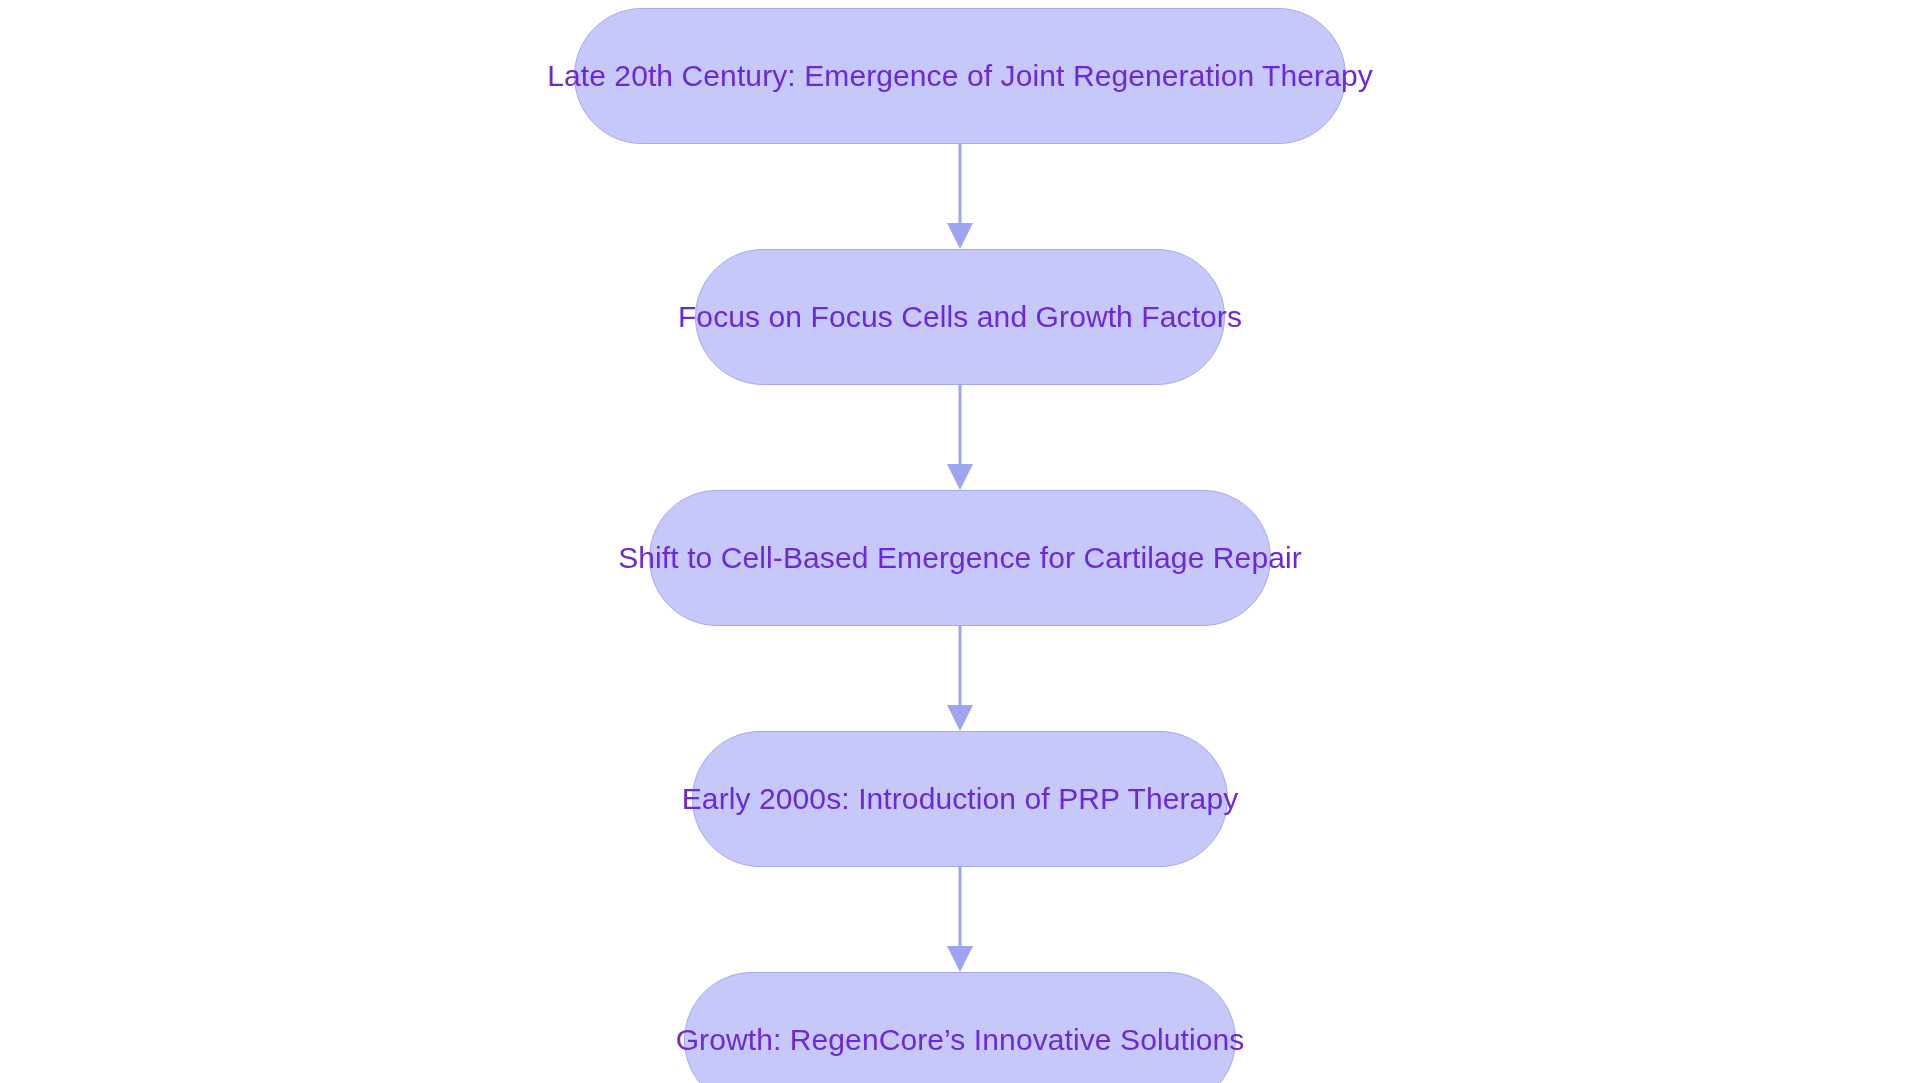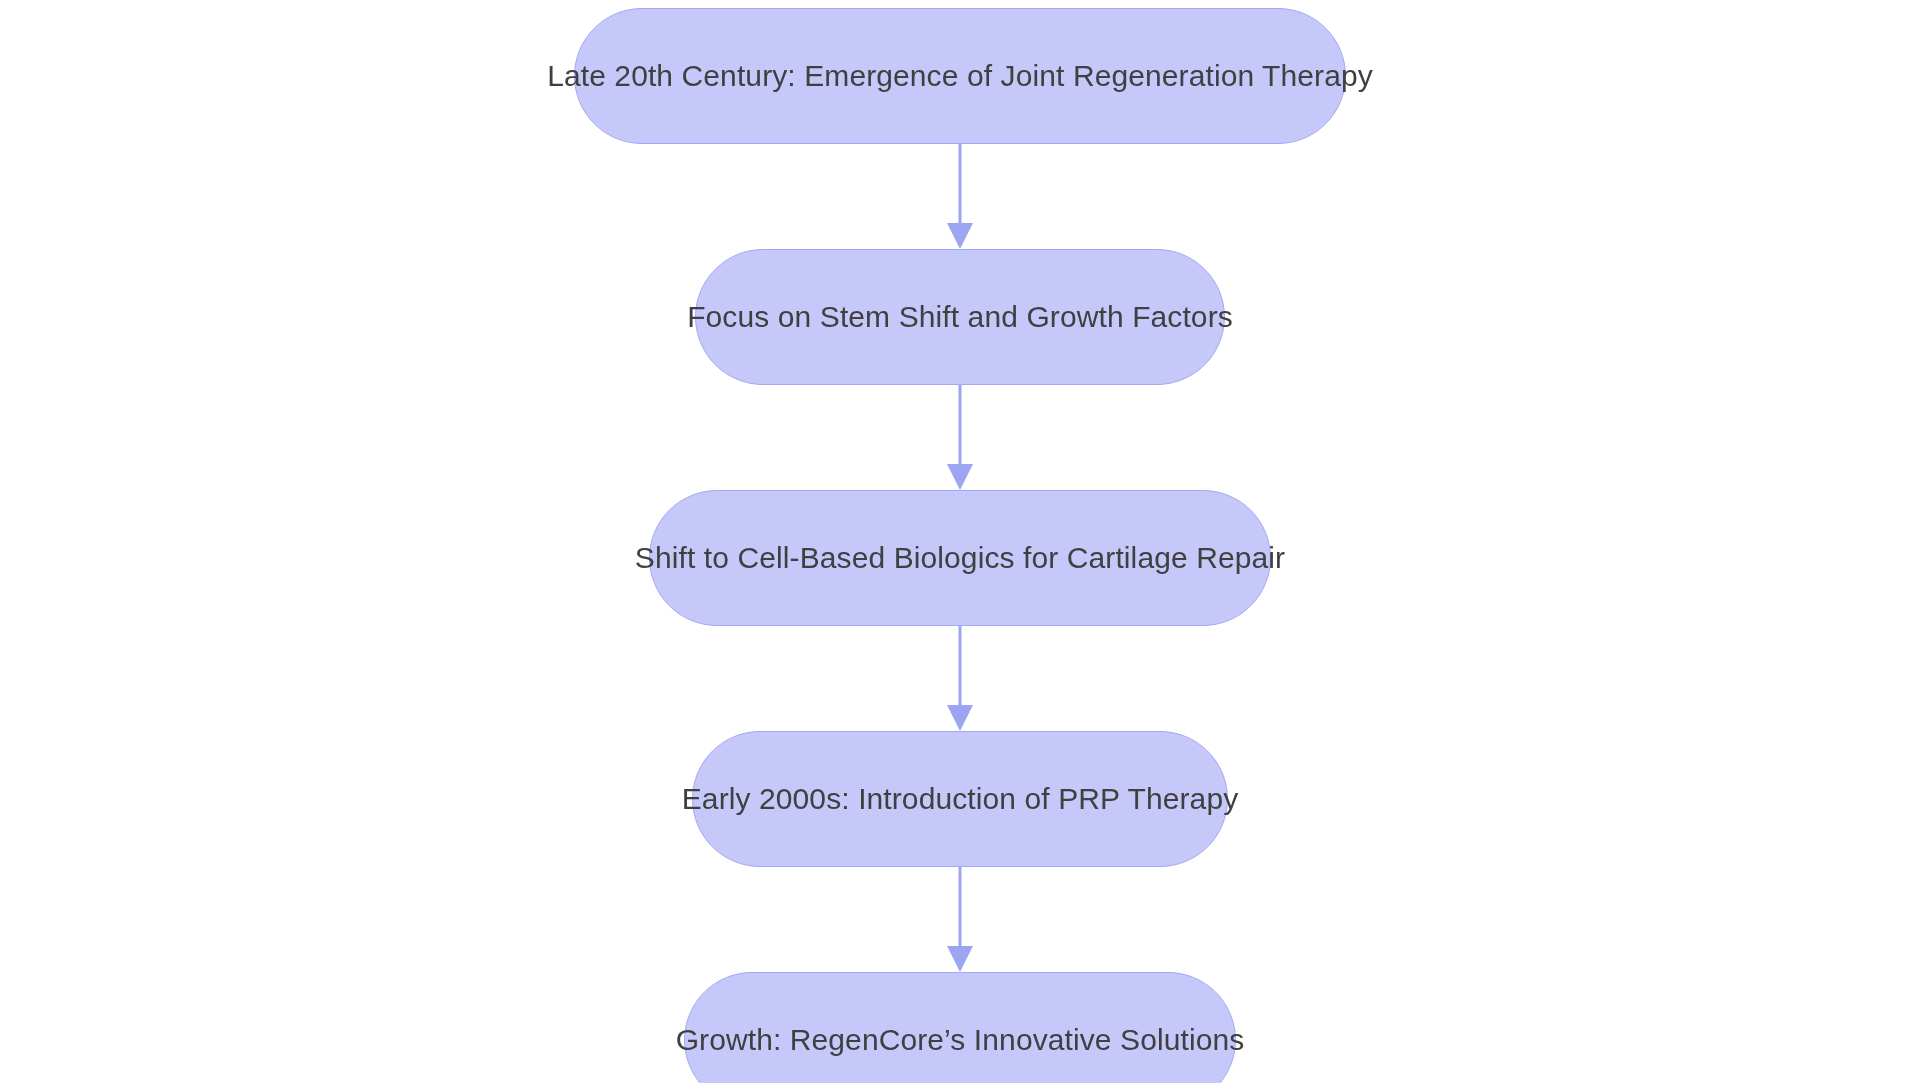--- a/index.html
+++ b/index.html
@@ -39,21 +39,21 @@
     justify-content: center;
     background: #c6c8fa;
     border: 1.6px solid #a3a8f5;
     border-radius: 70px;
     height: 136px;
     padding: 0 54px;
     flex: 0 0 auto;
   }
 
   .flow-node-label {
-    color: #404040;
+    color: #6d28d9;
     font-family: "Liberation Sans", sans-serif;
     font-size: 30px;
     font-weight: 400;
     line-height: 1.15;
     letter-spacing: 0.1px;
     white-space: nowrap;
     text-align: left;
   }
 
   
@@ -103,30 +103,30 @@
     <div class="flow-node n0">
       <span class="flow-node-label">Late 20th Century: Emergence of Joint Regeneration Therapy</span>
     </div>
 
     <div class="flow-connector">
       <div class="conn-line"></div>
       <div class="conn-head"></div>
     </div>
 
     <div class="flow-node n1">
-      <span class="flow-node-label">Focus on Stem Shift and Growth Factors</span>
+      <span class="flow-node-label">Focus on Focus Cells and Growth Factors</span>
     </div>
 
     <div class="flow-connector">
       <div class="conn-line"></div>
       <div class="conn-head"></div>
     </div>
 
     <div class="flow-node n2">
-      <span class="flow-node-label">Shift to Cell-Based Biologics for Cartilage Repair</span>
+      <span class="flow-node-label">Shift to Cell-Based Emergence for Cartilage Repair</span>
     </div>
 
     <div class="flow-connector">
       <div class="conn-line"></div>
       <div class="conn-head"></div>
     </div>
 
     <div class="flow-node n3">
       <span class="flow-node-label">Early 2000s: Introduction of PRP Therapy</span>
     </div>

